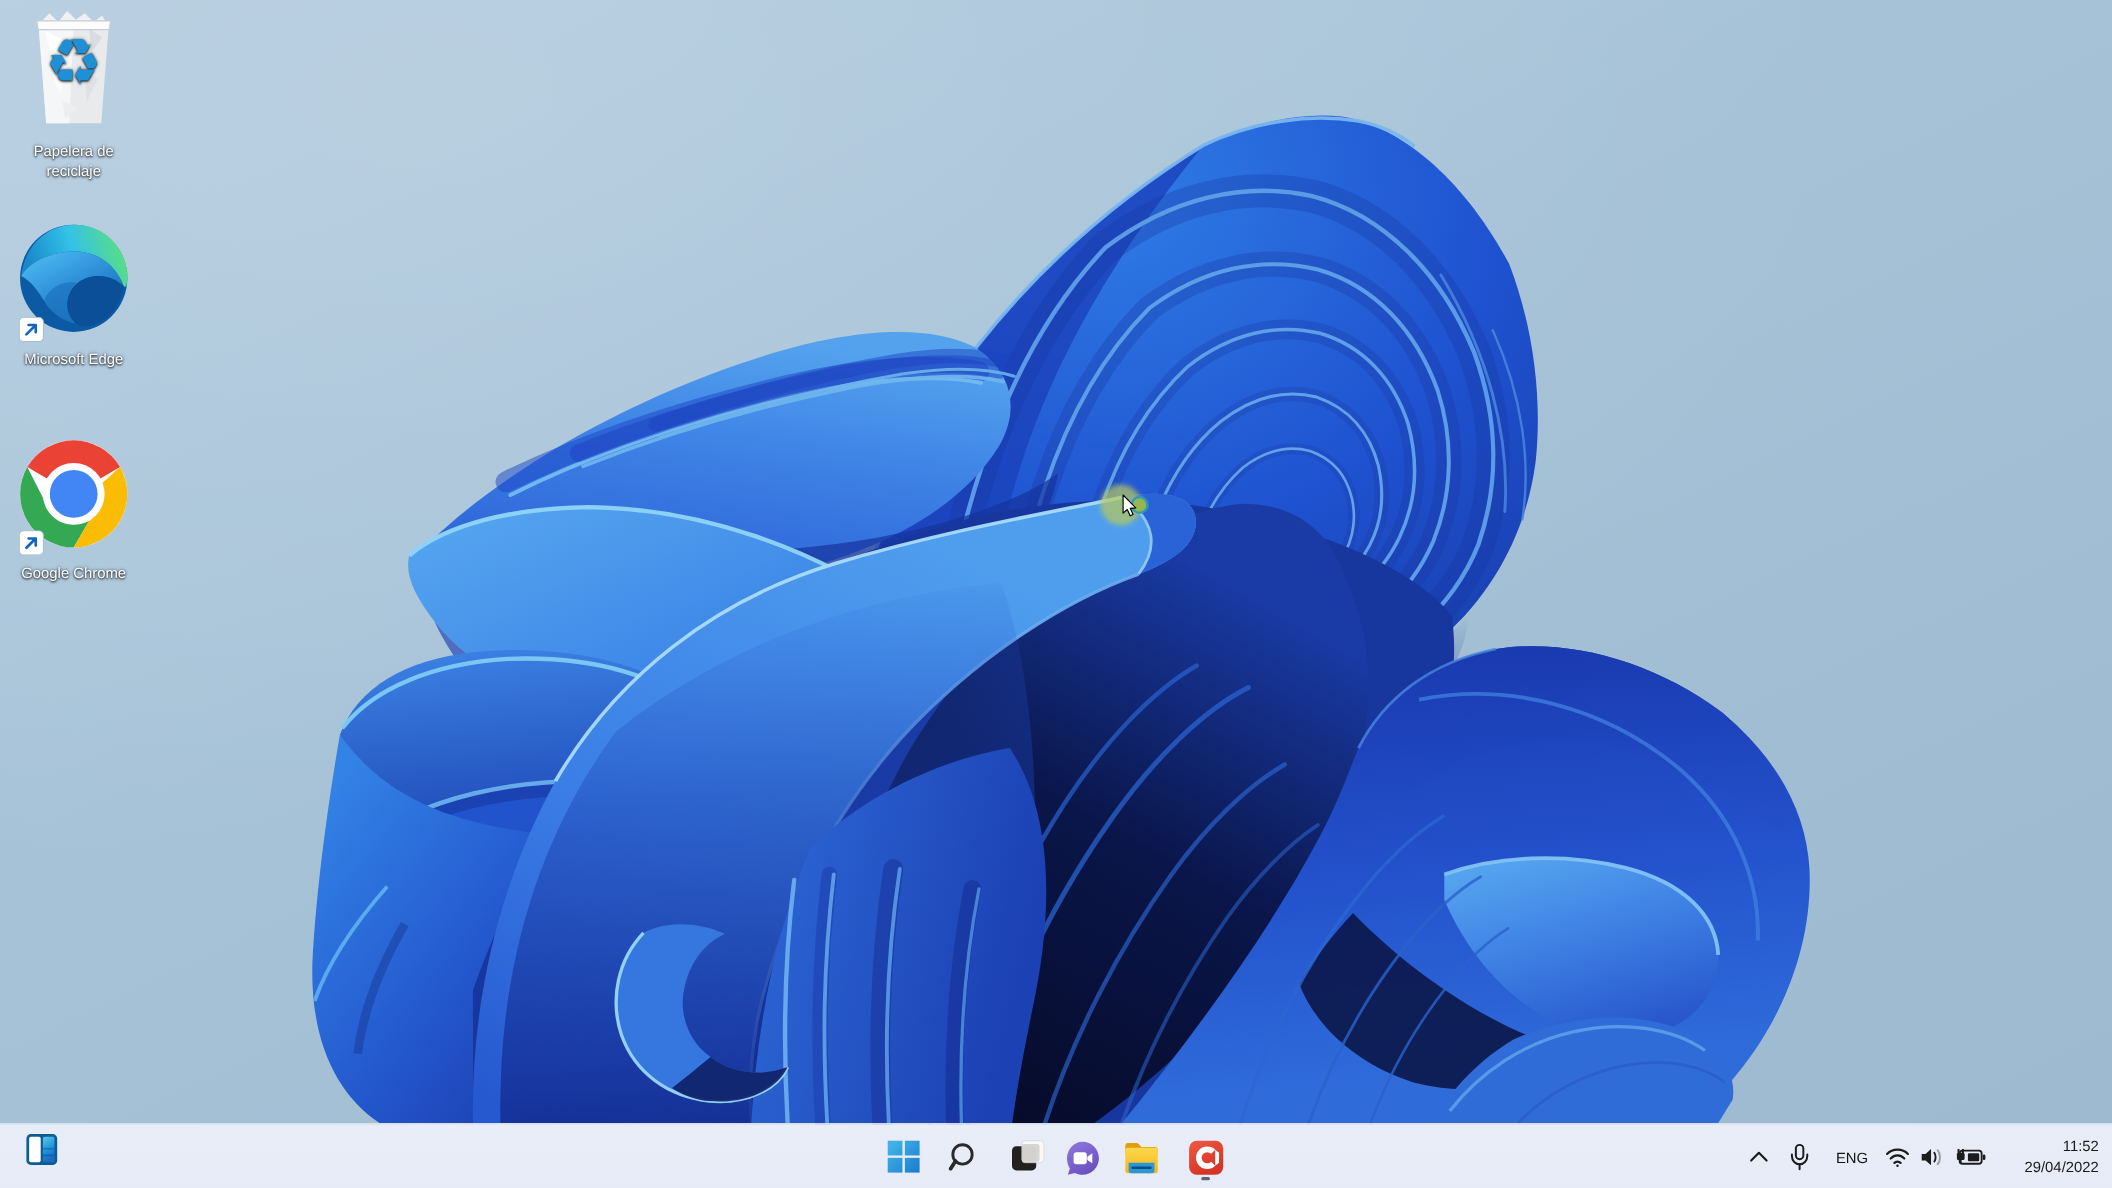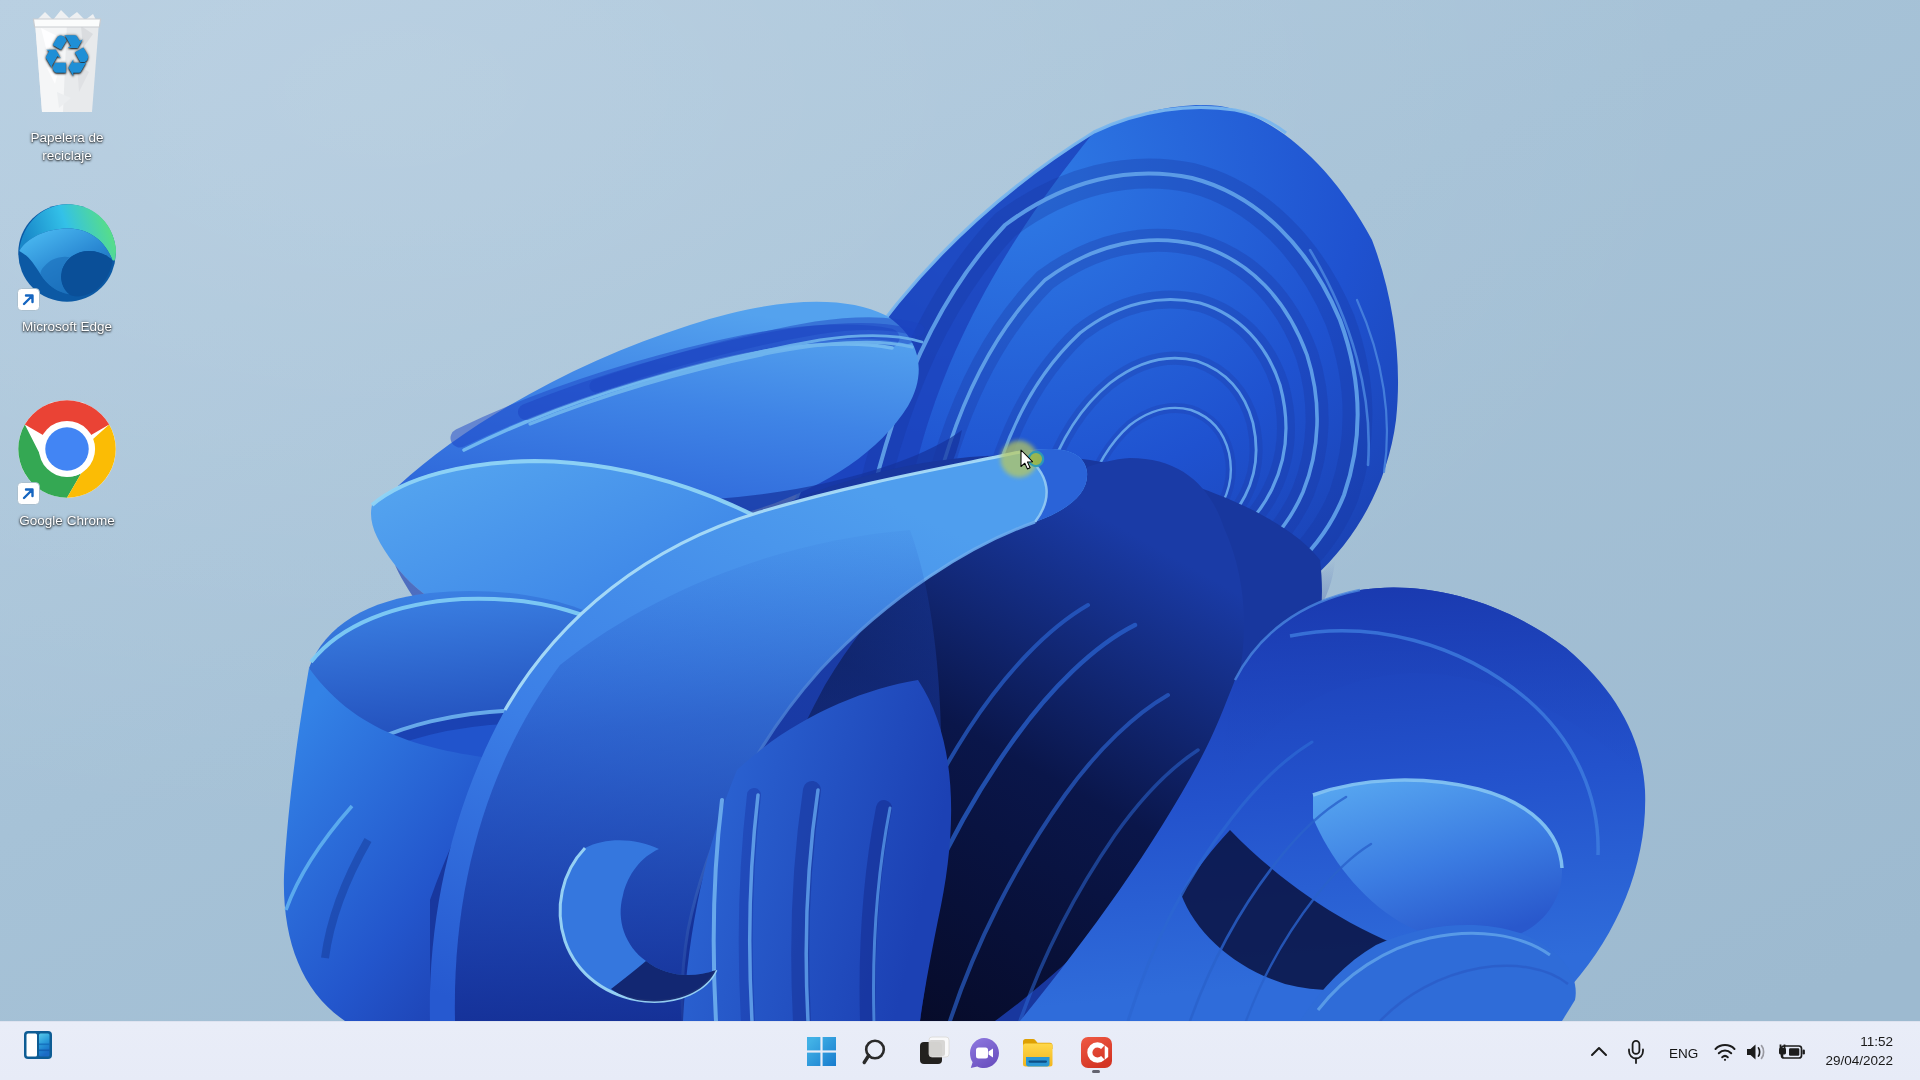--- a/index.html
+++ b/index.html
@@ -3,21 +3,21 @@
 <meta charset="utf-8">
 <style>
   html,body{margin:0;padding:0;width:1920px;height:1080px;overflow:hidden;
     font-family:"Liberation Sans", sans-serif;}
   #desk{position:relative;width:1920px;height:1080px;}
   #wall{position:absolute;left:0;top:0;}
   .icon{position:absolute;width:150px;text-align:center;color:#fff;font-size:13.5px;
     text-shadow:0 1px 2px rgba(0,0,0,.9), 0 0 3px rgba(0,0,0,.55);line-height:18px;}
   #taskbar{position:absolute;left:0;top:1021px;width:1920px;height:59px;
     background:linear-gradient(180deg,#e9edf8 0%,#e7ebf7 100%);border-top:1px solid #dee3f0;box-sizing:border-box;}
-  #clock{ text-align:right;color:#191919;font-size:13.5px;line-height:19px;margin-left:14px;margin-right:17px;}
+  #clock{ text-align:right;color:#191919;font-size:13.5px;line-height:19px;margin-left:14px;margin-right:2px;}
 </style>
 </head>
 <body>
 <div id="desk">
 <svg id="wall" width="1920" height="1080" viewBox="0 0 1920 1080" xmlns="http://www.w3.org/2000/svg">
   <defs>
     <linearGradient id="bgg" x1="0" y1="0" x2="0.85" y2="1">
       <stop offset="0" stop-color="#b2cbdf"></stop>
       <stop offset="0.45" stop-color="#a6c2d7"></stop>
       <stop offset="1" stop-color="#9dbad0"></stop>

